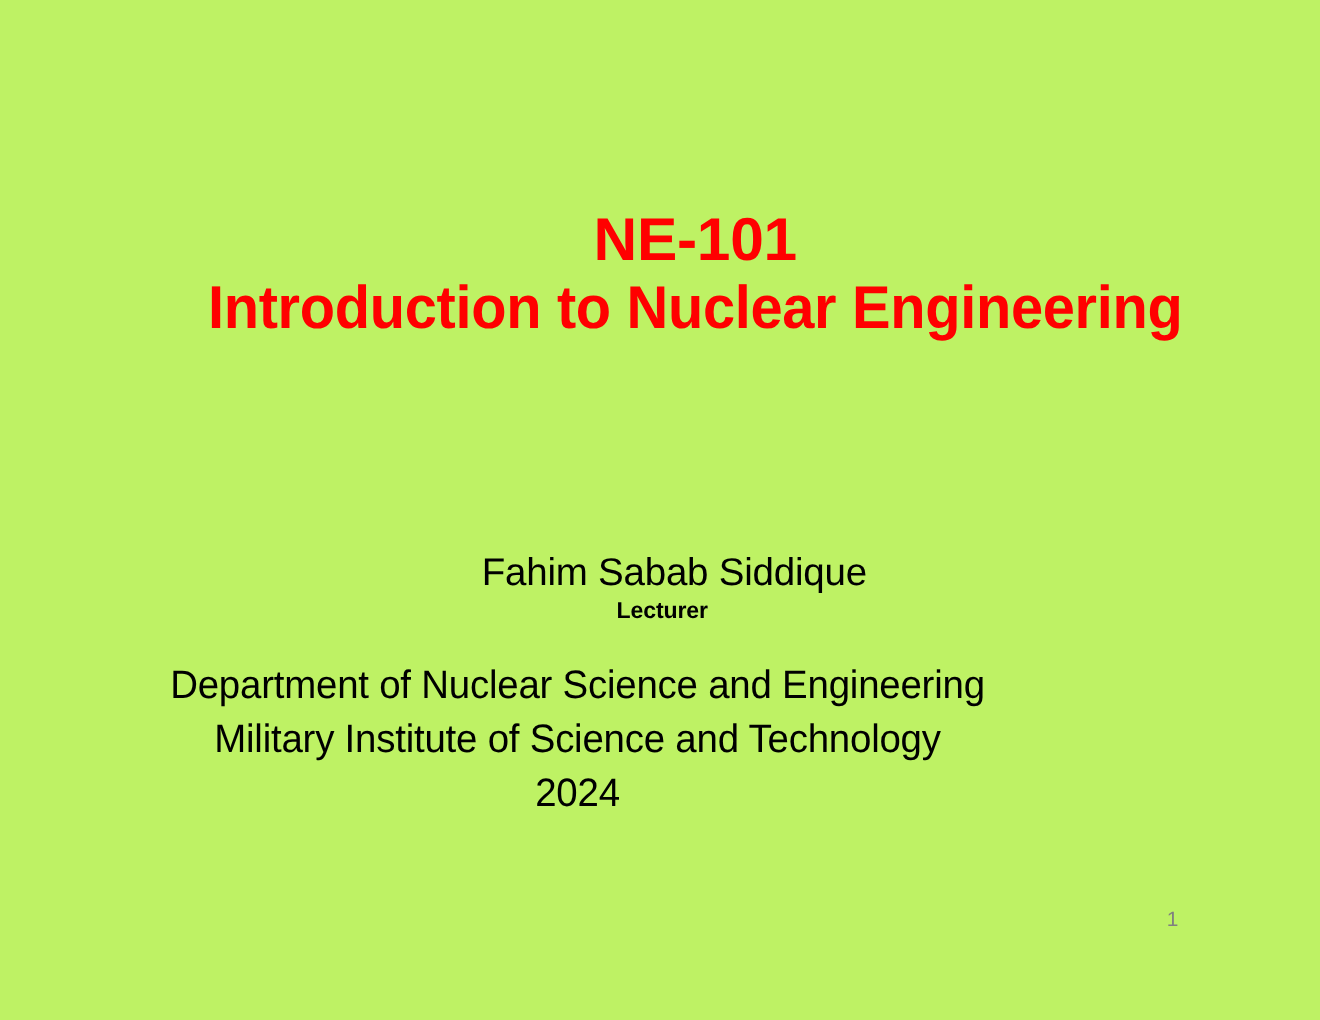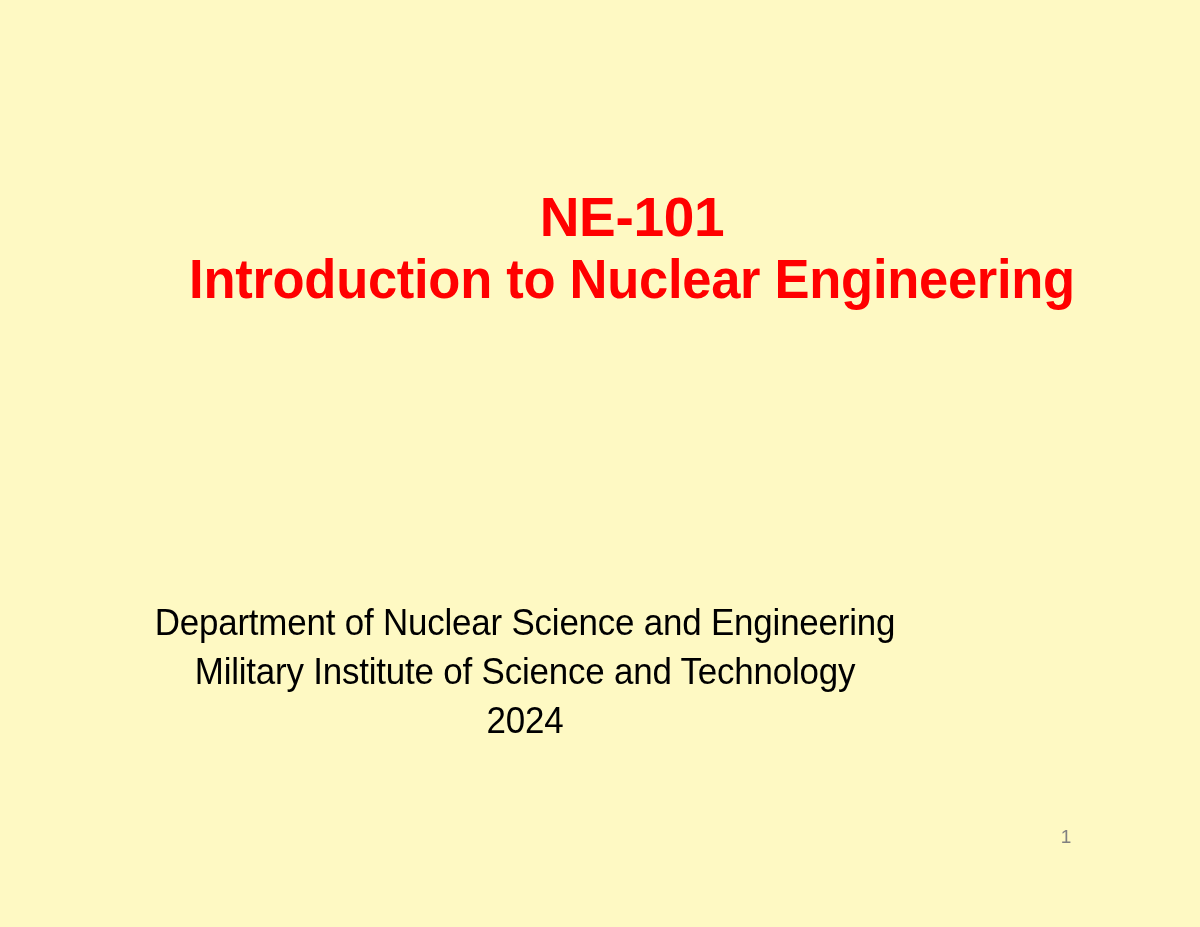--- a/index.html
+++ b/index.html
@@ -11,21 +11,21 @@
 
   body {
     font-family: "Liberation Sans", sans-serif;
     -webkit-font-smoothing: antialiased;
   }
 
   #slide {
     position: relative;
     width: 1200px;
     height: 927px;
-    background: #fef9c3;
+    background: #bef264;
     overflow: hidden;
   }
 
   
   .title-block {
     position: absolute;
     left: 0;
     top: 186px;
     width: 1200px;
     text-align: center;
@@ -123,20 +123,24 @@
 </head>
 <body>
 
 <div id="slide">
 
   <div class="title-block">
     <span class="title-line title-line-1">NE-101</span>
     <span class="title-line title-line-2">Introduction to Nuclear Engineering</span>
   </div>
 
+  <div class="author-block">
+    <span class="author-name">Fahim Sabab Siddique</span>
+    <span class="author-role">Lecturer</span>
+  </div>
 
   <div class="affiliation-block">
     <span class="affil-line">Department of Nuclear Science and Engineering</span>
     <span class="affil-line">Military Institute of Science and Technology</span>
     <span class="affil-line">2024</span>
   </div>
 
   <div class="page-number">1</div>
 
 </div>

